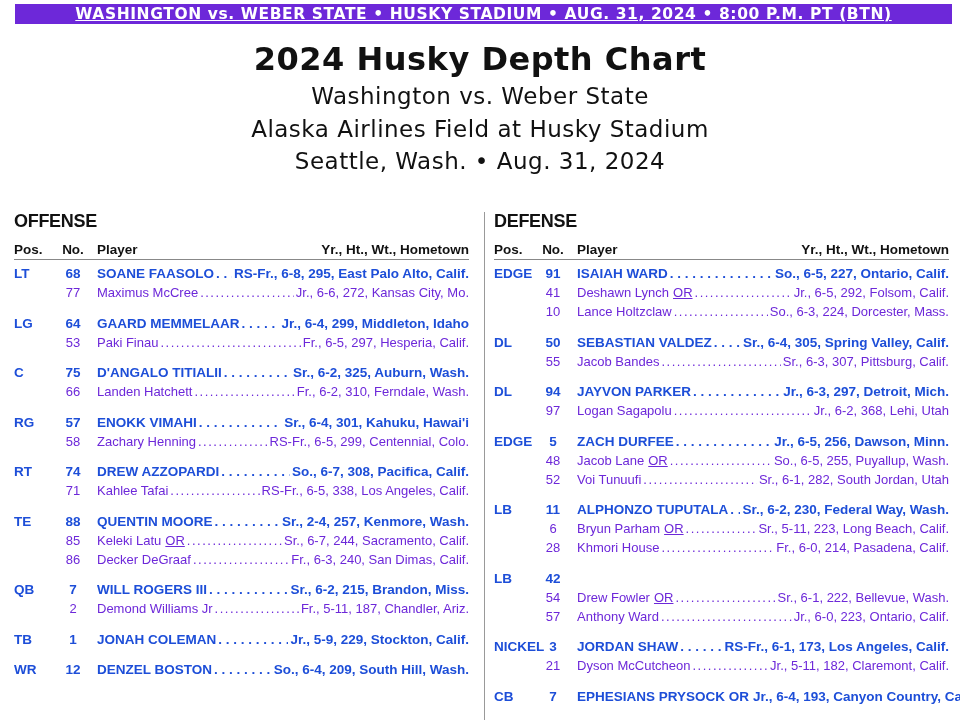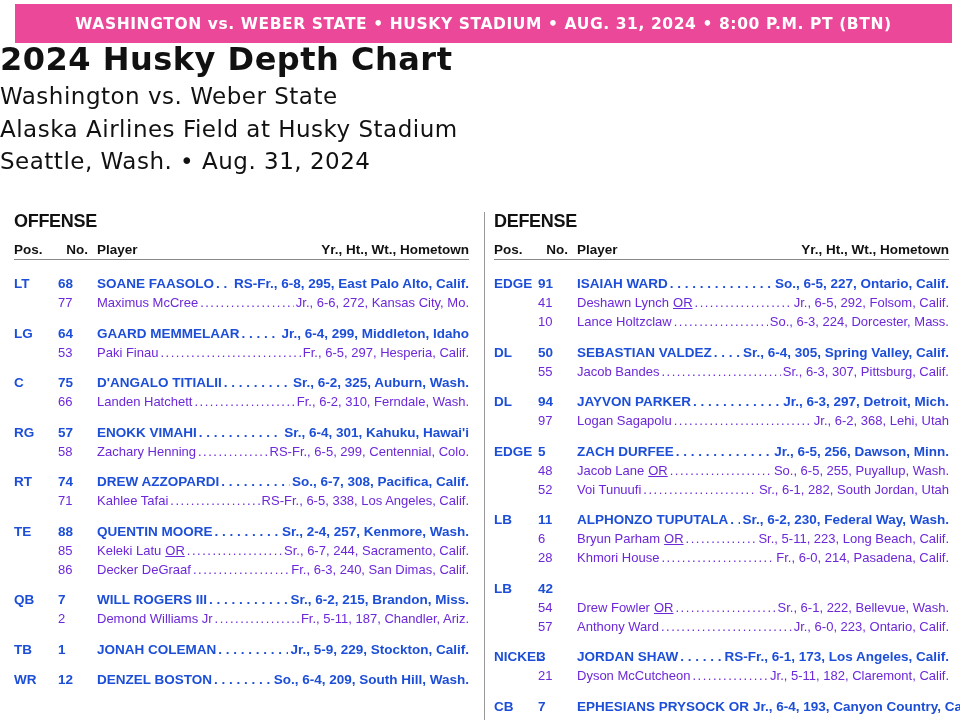--- a/index.html
+++ b/index.html
@@ -1,38 +1,39 @@
 <!DOCTYPE html>
 <html><head>
 <meta charset="utf-8">
 <style>
   html, body { margin: 0; padding: 0; background: #ffffff; }
   body {
     width: 960px; height: 720px; overflow: hidden; position: relative;
     font-family: "Liberation Sans", sans-serif; color: #111;
   }
   .banner {
-    position: absolute; left: 15px; top: 4px; width: 937px; height: 39px;
-    background: #ec4899; color: #fff; display: flex; align-items: center; justify-content: center;
+    position: absolute; left: 15px; top: 4px; width: 937px; height: 20px;
+    background: #6d28d9; color: #fff; display: flex; align-items: center; justify-content: center;
     font-weight: bold; font-size: 15.5px; letter-spacing: 0.6px;
     font-family: "DejaVu Sans", sans-serif;
+    text-decoration: underline;
   }
-  .titles { position: absolute; left: 0; top: 38px; width: 960px; }
+  .titles { position: absolute; left: 0; top: 38px; width: 960px; text-align: center; }
   .titles .t1 { font-family: "DejaVu Sans", sans-serif; font-weight: bold; font-size: 32px; line-height: 42px; letter-spacing: 0.5px; }
   .titles .t2 { font-family: "DejaVu Sans", sans-serif; font-weight: normal; font-size: 23px; line-height: 32.5px; letter-spacing: 0.5px; }
   .col { position: absolute; top: 206px; width: 455px; }
   .col.off { left: 14px; }
   .col.def { left: 494px; }
   .vdivider { position: absolute; left: 484px; top: 212px; width: 1px; height: 508px; background: #999; }
   .sec-title { font-weight: bold; font-size: 18px; height: 34px; line-height: 30px; letter-spacing: -0.3px; }
-  .hdr { display: flex; font-weight: bold; font-size: 13.5px; height: 19px; line-height: 19px; border-bottom: 1.5px solid #888; margin-bottom: 14px; }
+  .hdr { display: flex; font-weight: bold; font-size: 13.5px; height: 19px; line-height: 19px; border-bottom: 1.5px solid #888; margin-bottom: 4px; }
   .c-pos { width: 44px; flex: none; }
-  .c-no { width: 30px; flex: none; text-align: left; }
+  .c-no { width: 30px; flex: none; text-align: center; }
   .c-player { flex: 1; padding-left: 9px; display: flex; min-width: 0; }
-  .hdr .c-no { text-align: right; width: 30px; }
+  .hdr .c-no { text-align: center; width: 30px; }
   .hdr .c-player { justify-content: space-between; }
   .group { margin-bottom: 11.5px; }
   .row { display: flex; height: 19px; line-height: 19px; font-size: 13.5px; }
   .row.starter { font-weight: bold; color: #1d4ed8; }
   .row.backup { color: #6d28d9; font-size: 13px; }
   .name { white-space: nowrap; }
   .dots { flex: 1; overflow: hidden; white-space: nowrap; margin: 0 2px; letter-spacing: 2px; }
   .dots::after { content: ". . . . . . . . . . . . . . . . . . . . . . . . . . . . . . . . . . . . . . . . . . . . . . . . . . . . . . . . . . . . . . . . . . . . . ."; letter-spacing: 0; }
   .row.backup .dots::after { content: "....................................................................................................................................."; letter-spacing: 1.5px; }
   .info { white-space: nowrap; }

